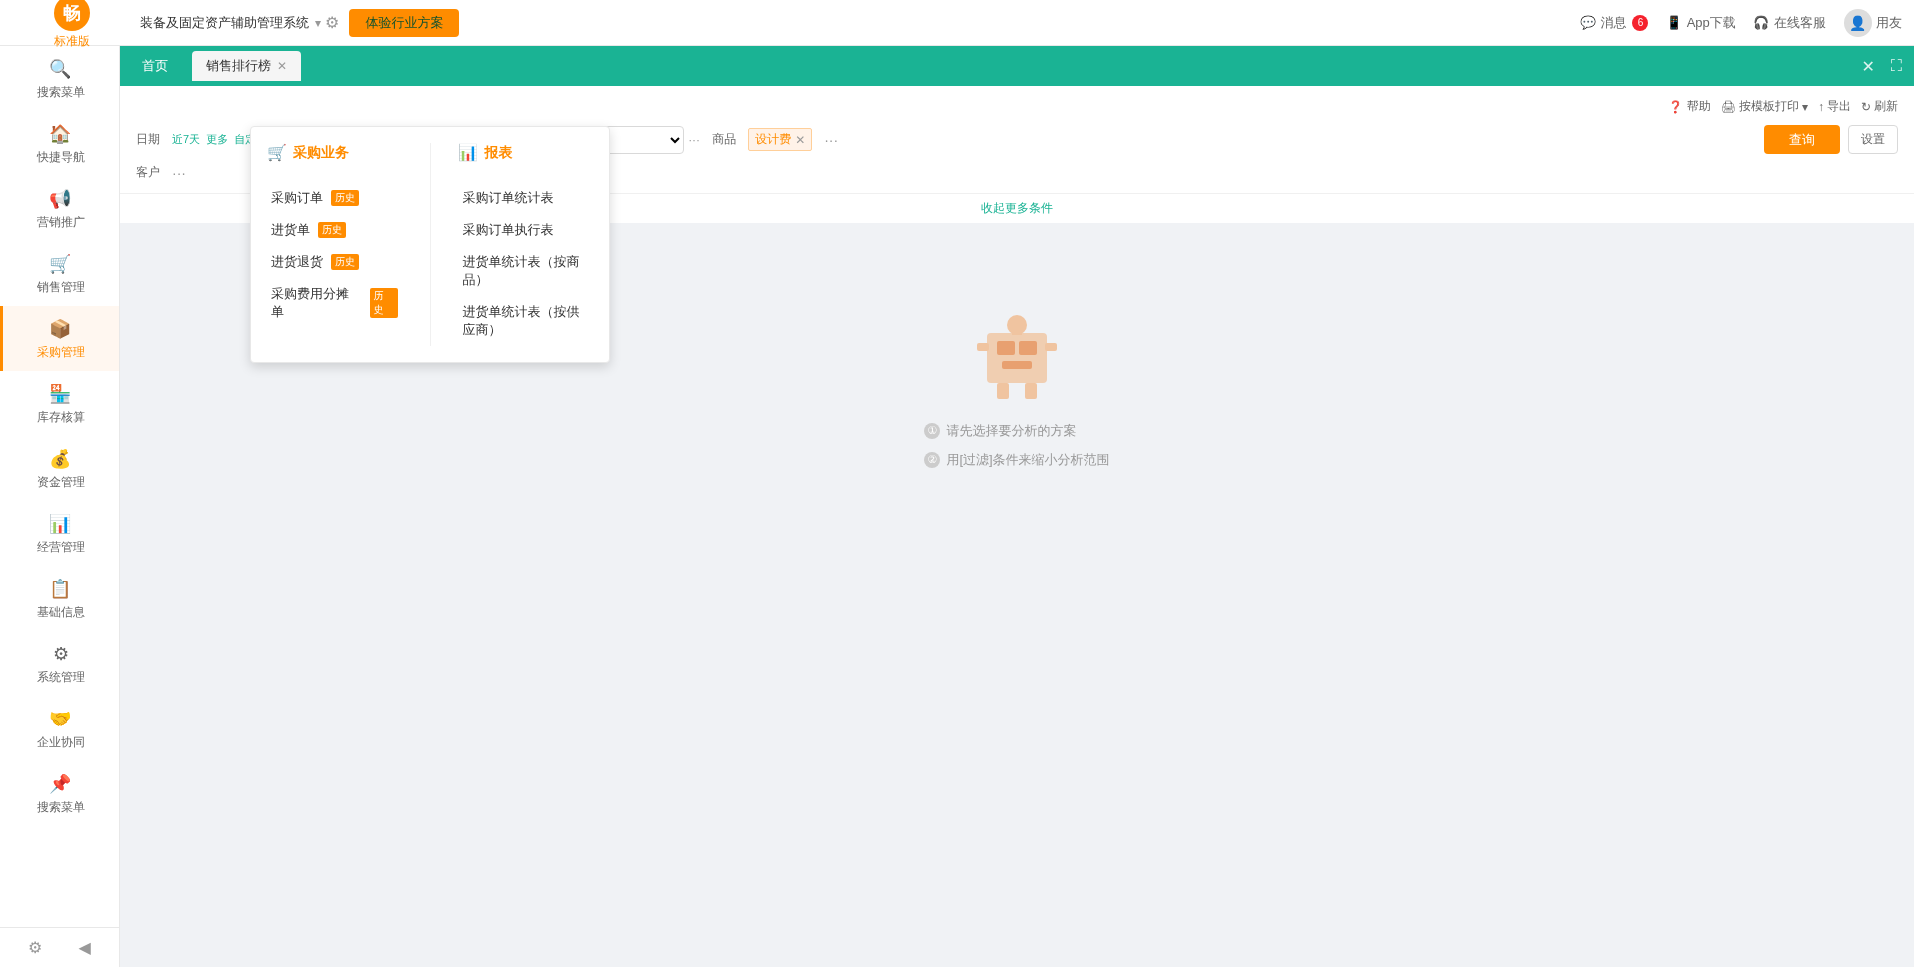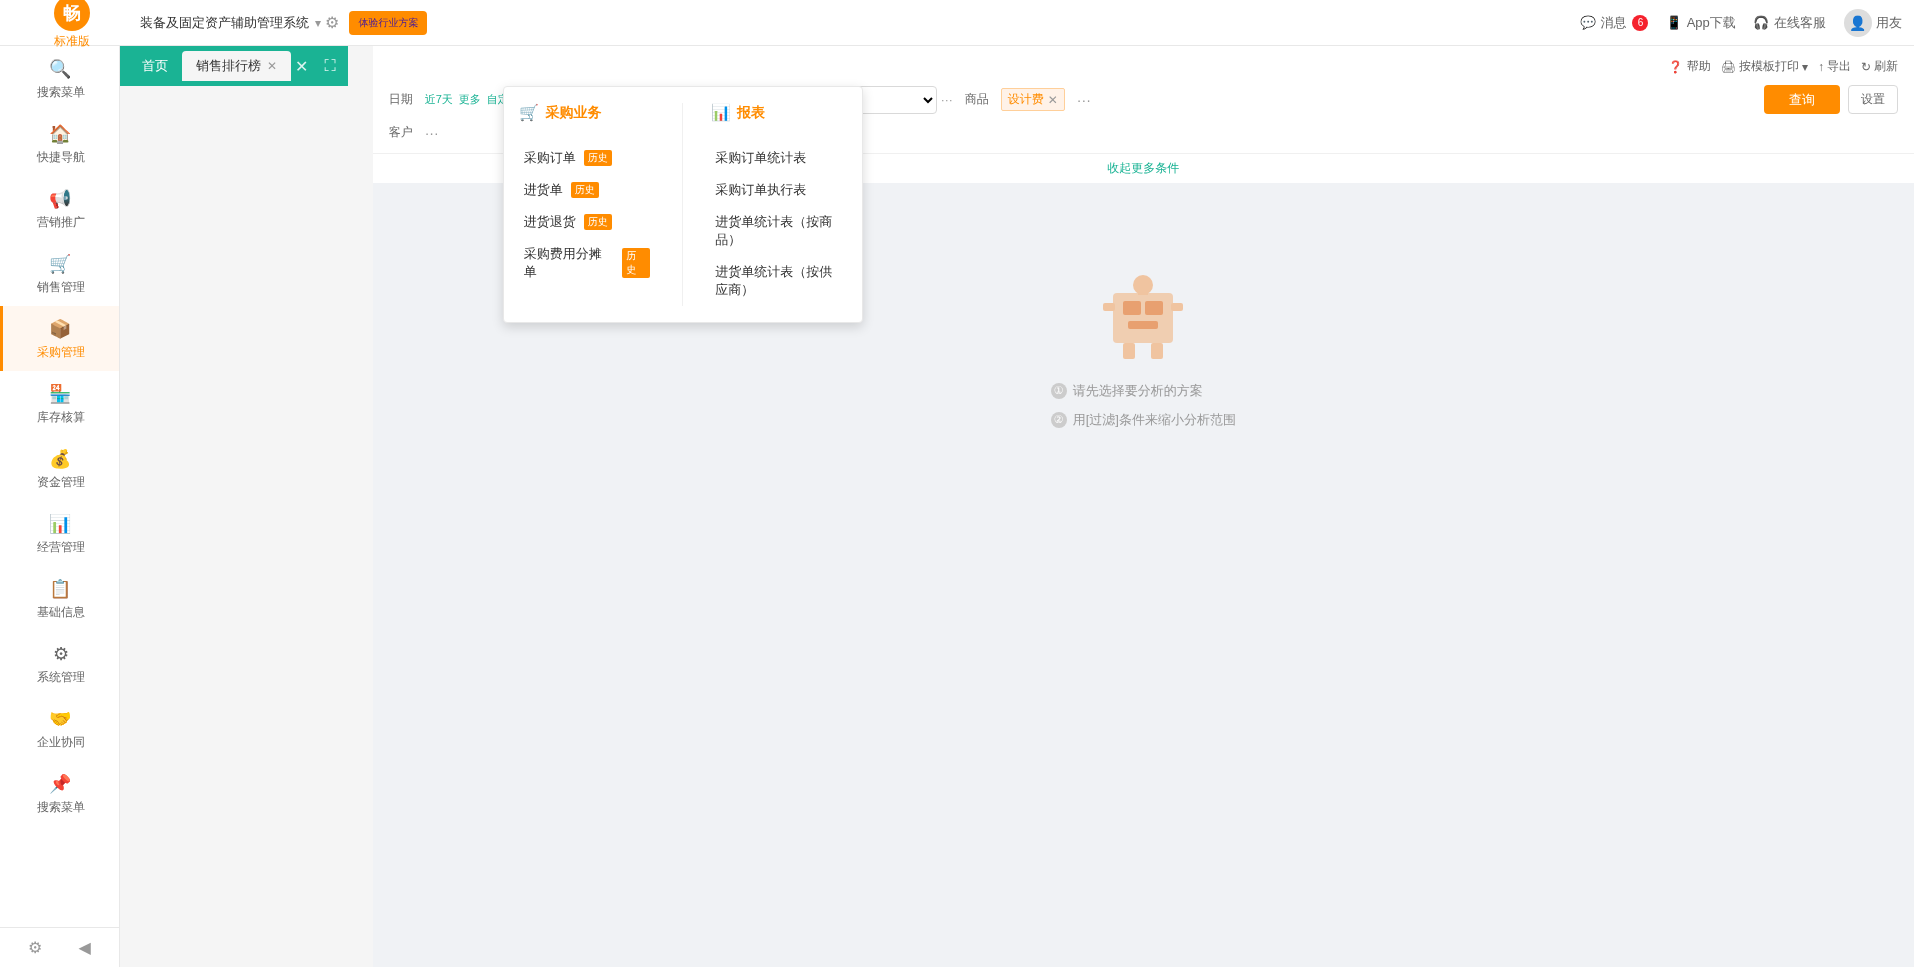--- a/index.html
+++ b/index.html
@@ -9,46 +9,46 @@
     .app-container { display: flex; flex-direction: column; height: 967px; width: 1914px; }
 
     
     .top-header { display: flex; align-items: center; height: 46px; background: #fff; border-bottom: 1px solid #e8e8e8; padding: 0 12px; z-index: 100; }
     .logo-area { display: flex; flex-direction: column; align-items: center; width: 120px; min-width: 120px; }
     .logo-icon { width: 36px; height: 36px; background: #ff8c00; border-radius: 50%; display: flex; align-items: center; justify-content: center; color: white; font-size: 18px; font-weight: bold; }
     .logo-text { font-size: 12px; color: #ff8c00; margin-top: 2px; white-space: nowrap; }
     .system-title { flex: 0 0 auto; display: flex; align-items: center; gap: 6px; color: #333; font-size: 13px; margin-left: 8px; }
     .title-arrow { color: #999; font-size: 12px; }
     .gear-btn { color: #999; font-size: 16px; cursor: pointer; margin-left: 4px; }
-    .industry-btn { background: #ff8c00; color: #4c1d95; border: none; border-radius: 4px; padding: 5px 9px; font-size: 10px; cursor: pointer; margin-left: 10px; }
+    .industry-btn { background: #ff8c00; color: #14532d; border: none; border-radius: 4px; padding: 5px 16px; font-size: 13px; cursor: pointer; margin-left: 10px; }
     .header-right { margin-left: auto; display: flex; align-items: center; gap: 18px; color: #666; font-size: 13px; }
     .header-right-item { display: flex; align-items: center; gap: 4px; cursor: pointer; }
     .badge { background: #f5222d; color: white; border-radius: 50%; width: 16px; height: 16px; font-size: 10px; display: flex; align-items: center; justify-content: center; margin-left: 2px; }
     .user-avatar { width: 28px; height: 28px; background: #ddd; border-radius: 50%; display: flex; align-items: center; justify-content: center; color: #999; font-size: 14px; }
 
     
     .main-layout { display: flex; flex: 1; overflow: hidden; }
 
     
     .sidebar { width: 120px; min-width: 120px; background: #fff; border-right: 1px solid #e8e8e8; display: flex; flex-direction: column; }
     .sidebar-menu { flex: 1; overflow-y: auto; }
     .sidebar-item { display: flex; flex-direction: column; align-items: center; padding: 12px 8px 10px; cursor: pointer; color: #666; font-size: 12px; gap: 4px; border-left: 3px solid transparent; }
     .sidebar-item.active { background: #fff7f0; color: #ff8c00; border-left-color: #ff8c00; }
     .sidebar-item .icon { font-size: 18px; }
     .sidebar-bottom { display: flex; align-items: center; justify-content: space-around; padding: 10px; border-top: 1px solid #e8e8e8; }
     .sidebar-bottom-btn { color: #999; font-size: 16px; cursor: pointer; }
 
     
-    .content-area { flex: 1; display: flex; overflow: hidden; gap: 25px; }
+    .content-area { flex: 1; display: flex; flex-direction: column; overflow: hidden; }
 
     
     .tab-bar { display: flex; align-items: center; background: #1ab394; height: 40px; padding: 0 8px; }
     .tab-item { display: flex; align-items: center; height: 30px; padding: 0 14px; font-size: 13px; cursor: pointer; color: rgba(255,255,255,0.85); gap: 6px; border-radius: 4px 4px 0 0; }
     .tab-item.home { background: transparent; color: white; }
-    .tab-item.active { background: #f5f5f5; color: #333; }
+    .tab-item.active { background: #f5f5f5; color: #333; margin-left: 10px; }
     .tab-close { font-size: 12px; color: #999; cursor: pointer; }
     .tab-right { margin-left: auto; display: flex; gap: 8px; }
     .tab-action-btn { background: none; border: none; color: rgba(255,255,255,0.85); font-size: 16px; cursor: pointer; padding: 4px; }
 
     
     .page-content { flex: 1; background: #f0f2f5; overflow: auto; position: relative; }
 
     
     .filter-bar { background: #fff; padding: 12px 16px; margin: 0; display: flex; flex-direction: column; gap: 10px; }
     .filter-row { display: flex; align-items: center; gap: 12px; flex-wrap: wrap; }

